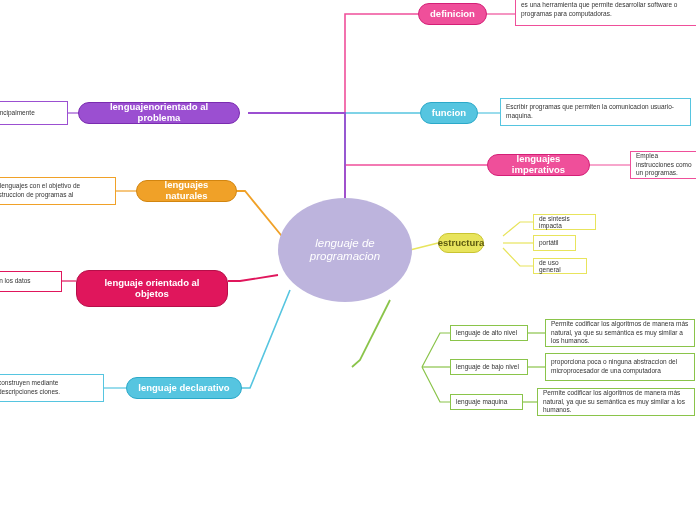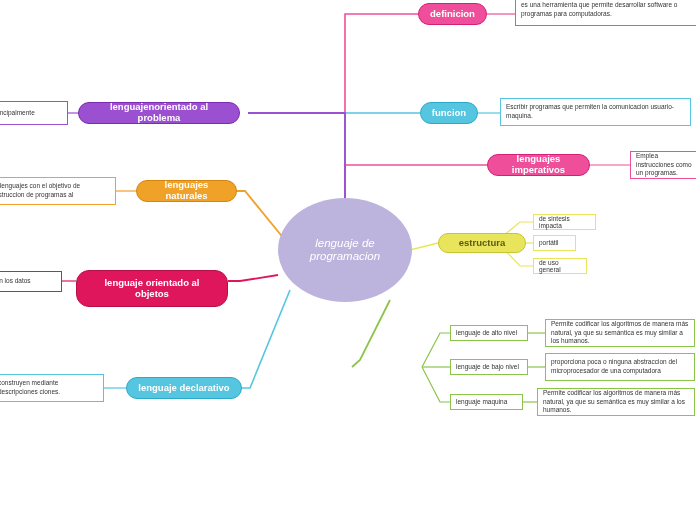--- a/index.html
+++ b/index.html
@@ -137,21 +137,21 @@
     <span>Escribir programas que permiten la comunicacion usuario-maquina.</span>
   </div>
 
   <div class="node pill" style="left:487px; top:154px; width:103px; height:22px; background:#ef4f9a; border-color:#d41f77;">
     <span>lenguajes imperativos</span>
   </div>
   <div class="node leaf" style="left:630px; top:151px; width:72px; height:28px; border-color:#ef4f9a;">
     <span>Emplea instrucciones como un programas.</span>
   </div>
 
-  <div class="node pill" style="left:438px; top:233px; width:88px; height:20px; background:#e8e45c; border-color:#c9c431; color:#5d5a10;">
+  <div class="node pill" style="left:438px; top:233px; width:46px; height:20px; background:#e8e45c; border-color:#c9c431; color:#5d5a10;">
     <span>estructura</span>
   </div>
   <div class="node sub center-text" style="left:533px; top:214px; width:63px; height:16px; border-color:#e8e45c;">
     <span>de sintesis impacta</span>
   </div>
   <div class="node sub center-text" style="left:533px; top:235px; width:43px; height:16px; border-color:#e8e45c;">
     <span>portátil</span>
   </div>
   <div class="node sub center-text" style="left:533px; top:258px; width:54px; height:16px; border-color:#e8e45c;">
     <span>de uso general</span>

